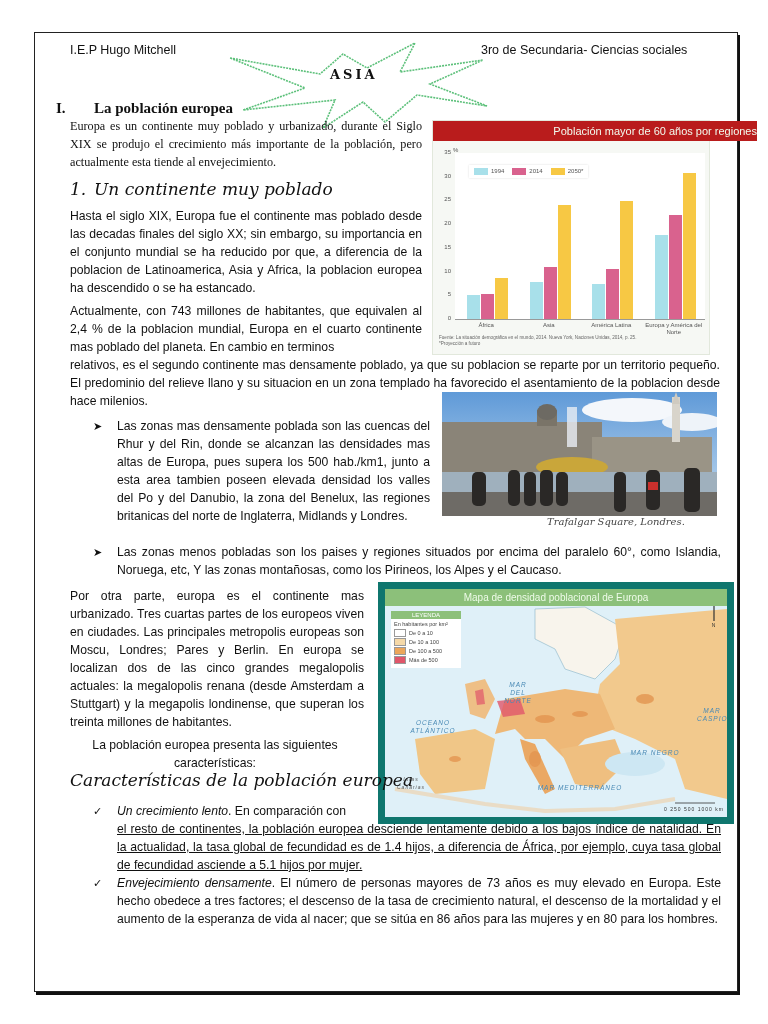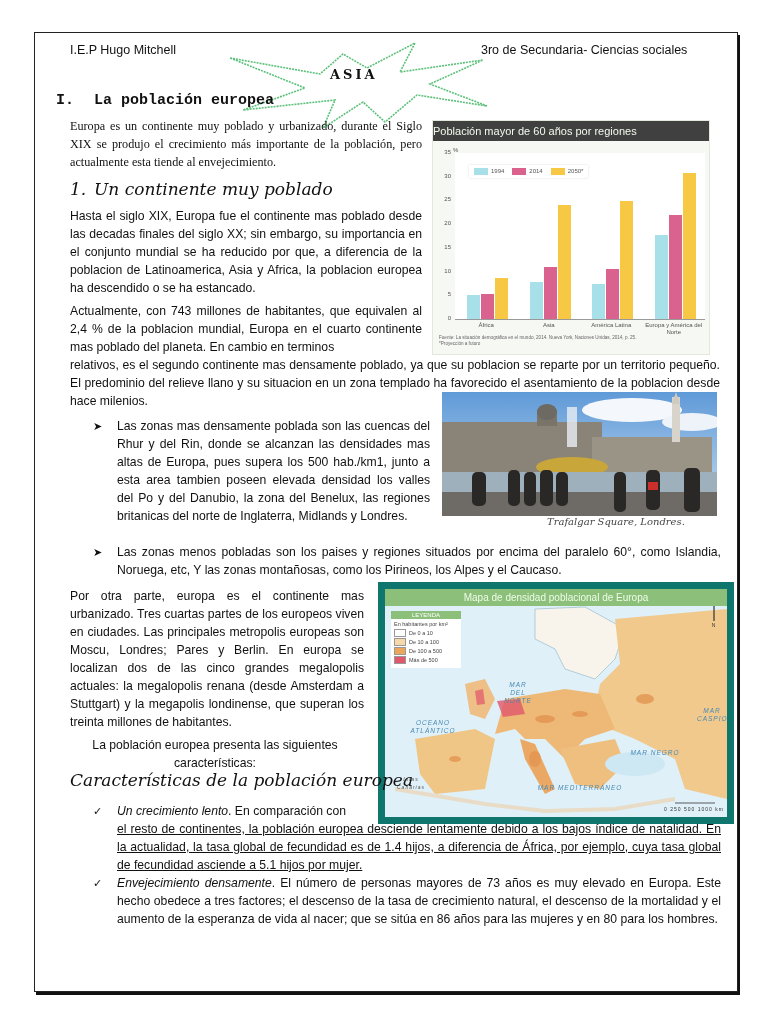--- a/index.html
+++ b/index.html
@@ -2,31 +2,31 @@
 <html><head>
   <meta charset="utf-8">
   <style>
     html, body { margin: 0; padding: 0; }
     body { width: 768px; height: 1024px; background: #ffffff; position: relative; overflow: hidden;
       font-family: "Liberation Sans", sans-serif; color: #111; }
     .page { position: absolute; left: 34px; top: 32px; width: 702px; height: 958px;
       border: 1px solid #222; box-shadow: 2px 3px 0 #111; background: #fff; }
     .abs { position: absolute; }
     .hdr { font-size: 12.5px; top: 43px; }
-    .title { left: 56px; top: 92px; font-size: 15px; font-weight: bold; font-family: Liberation Mono, monospace; }
+    .title { left: 56px; top: 100px; font-size: 15px; font-weight: bold; font-family: Liberation Serif, serif; }
     .title .num { display: inline-block; width: 38px; }
     .burst { left: 225px; top: 40px; width: 270px; height: 90px; }
     .burst-text { left: 330px; top: 67px; font-family: "DejaVu Serif", serif; font-weight: bold; font-size: 13px; letter-spacing: 3px; }
     .p { font-size: 12.2px; line-height: 18px; text-align: justify; margin: 0; }
     .sub { font-style: italic; font-size: 17px; font-family: "DejaVu Serif", serif; }
     .bul { font-size: 12.2px; line-height: 18px; text-align: justify; }
     .bul .mark { position: absolute; left: -24px; top: 0; font-size: 11px; }
     .chart { left: 432px; top: 120px; width: 276px; height: 233px; background: #f6f8f4; border: 1px solid #e2e8dc; }
-    .chart-title { position: absolute; left: 0; top: 0; width: 100%; height: 20px; background: #404040;
-      color: #f2fbee; font-size: 11px; text-align: left; line-height: 20px; }
+    .chart-title { position: absolute; left: 0; top: 0; width: 100%; height: 20px; background: #b91c1c;
+      color: #f2fbee; font-size: 11px; text-align: right; line-height: 20px; padding-left: 48px; }
     .plot { position: absolute; left: 22px; top: 32px; width: 250px; height: 166px; background: #ffffff; }
     .ytick { position: absolute; left: 2px; width: 16px; font-size: 6px; color: #555; text-align: right; }
     .bar { position: absolute; bottom: 0; width: 13px; }
     .xlab { position: absolute; font-size: 6px; color: #555; text-align: center; line-height: 7px; }
     .legend { position: absolute; left: 14px; top: 12px; background: #fff; padding: 3px 5px; font-size: 6px; color: #555;
       display: flex; gap: 8px; align-items: center; box-shadow: 0 0 2px #ddd; }
     .legend .sw { display: inline-block; width: 14px; height: 7px; margin-right: 3px; vertical-align: middle; }
     .chart-src { position: absolute; left: 6px; top: 214px; font-size: 4.6px; color: #666; line-height: 6px; }
     .photo { left: 442px; top: 392px; width: 275px; height: 124px; overflow: hidden; }
     .caption { left: 547px; top: 516px; font-family: "DejaVu Serif", serif; font-style: italic; font-size: 10px; color: #444; }

